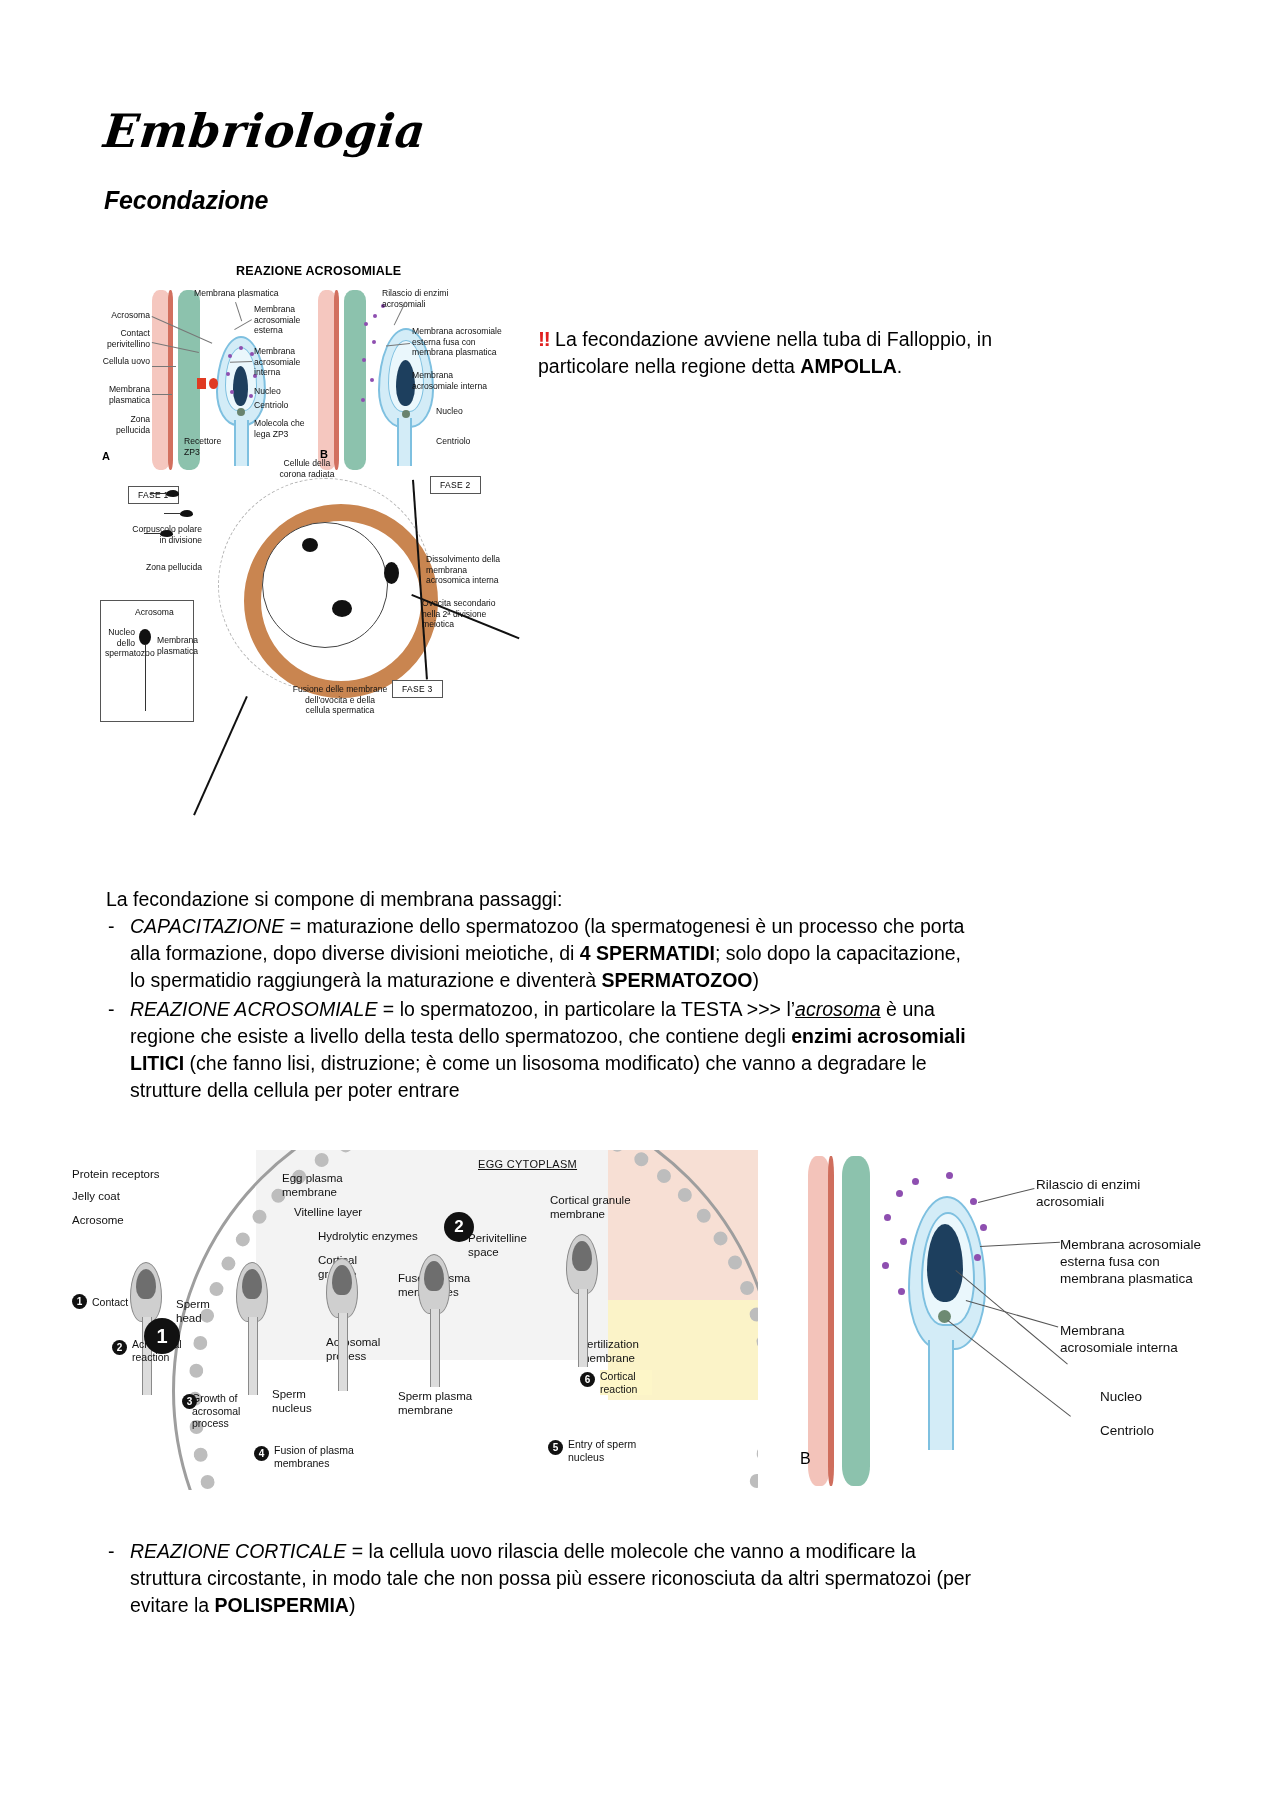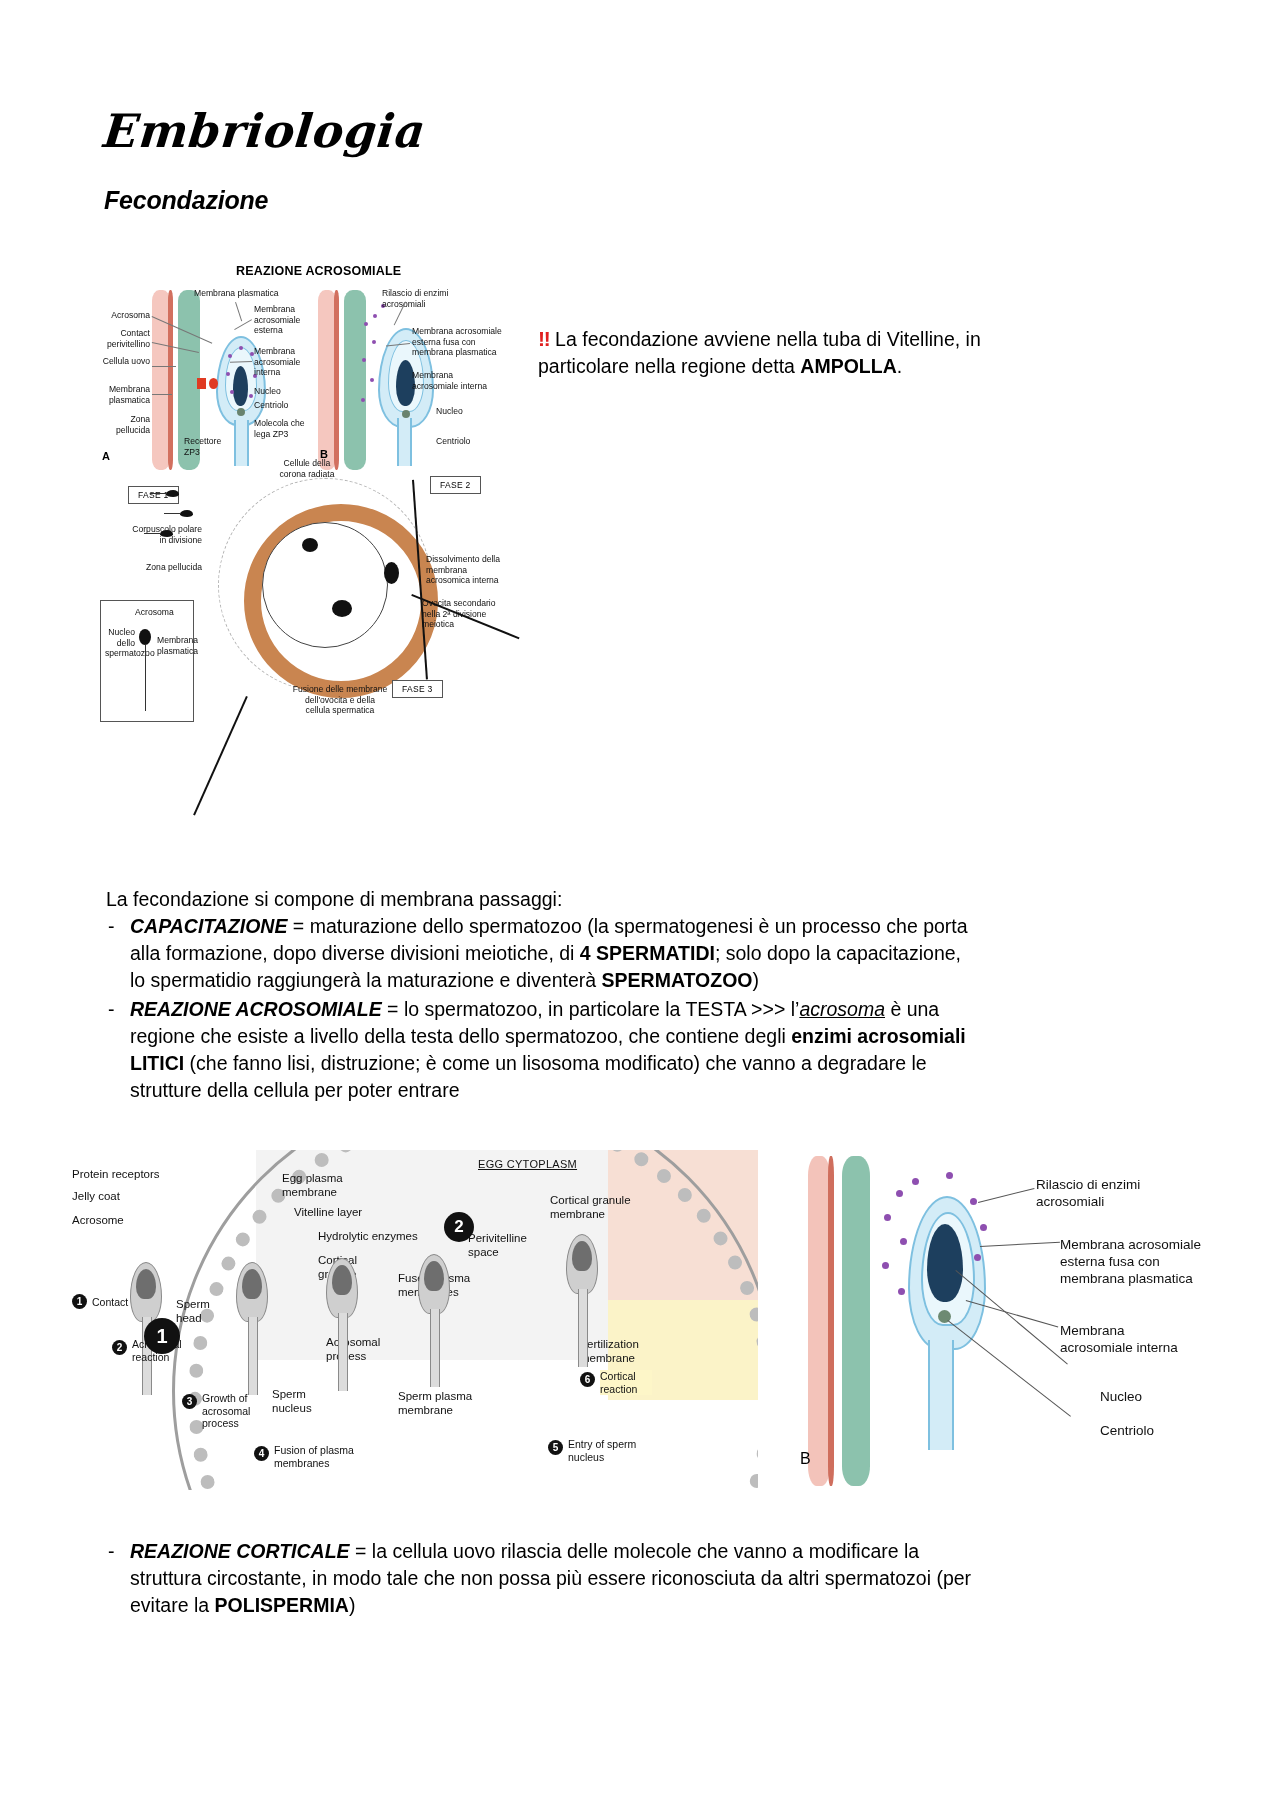--- a/index.html
+++ b/index.html
@@ -93,21 +93,21 @@
     position: relative;
     padding-left: 24px;
     margin-bottom: 2px;
   }
   .bullet .dash {
     position: absolute;
     left: 2px;
     top: 0;
   }
   .term {
-    font-weight: 700;
+    font-weight: 400;
     font-style: italic;
     text-align: center;
   }
   .uline-ital {
     font-style: italic;
     text-decoration: underline;
   }
 
   
   .fig1 {
@@ -584,21 +584,21 @@
       <div class="pb" style="left:38px; top:28px; width:12px; height:16px;"></div>
       <div class="diag-line" style="left:44px; top:44px; width:1px; height:66px; background:#333;"></div>
     </div>
 
     <div class="diag-line" style="left:150px; top:244px; width:2px; height:130px; background:#111; transform:rotate(24deg);"></div>
     <div class="diag-line" style="left:316px; top:28px; width:2px; height:200px; background:#111; transform:rotate(-4deg);"></div>
     <div class="diag-line" style="left:316px; top:142px; width:116px; height:2px; background:#111; transform:rotate(22deg);"></div>
   </div>
 
   <div class="rightcol">
-    <p><span class="bangs">‼</span><span> La fecondazione avviene nella tuba di Vitelline, in particolare nella regione detta </span><b>AMPOLLA</b><span>.</span></p>
+    <p><span class="bangs">‼</span><span> La fecondazione avviene nella tuba di Falloppio, in particolare nella regione detta </span><b>AMPOLLA</b><span>.</span></p>
   </div>
 
   <div class="lead-line">La fecondazione si compone di membrana passaggi:</div>
 
   <div class="bullets">
     <div class="bullet">
       <span class="dash">-</span>
       <span class="term">CAPACITAZIONE</span><span> = maturazione dello spermatozoo (la spermatogenesi è un processo che porta alla formazione, dopo diverse divisioni meiotiche, di </span><b>4 SPERMATIDI</b><span>; solo dopo la capacitazione, lo spermatidio raggiungerà la maturazione e diventerà </span><b>SPERMATOZOO</b><span>)</span>
     </div>
     <div class="bullet">
@@ -657,21 +657,21 @@
           <div class="tail2"></div>
         </div>
 
       <div class="numcircle" style="left:4px; top:144px; width:15px; height:15px;">1</div>
       <div class="f2lbl small" style="left:24px; top:146px;">Contact</div>
 
       <div class="numcircle" style="left:44px; top:190px; width:15px; height:15px;">2</div>
       <div class="f2lbl small" style="left:64px; top:188px; width:70px;">Acrosomal reaction</div>
 
       <div class="numcircle" style="left:114px; top:244px; width:15px; height:15px;">3</div>
-      <div class="f2lbl small" style="left:134px; top:242px; width:72px;">Growth of acrosomal process</div>
+      <div class="f2lbl small" style="left:124px; top:242px; width:72px;">Growth of acrosomal process</div>
 
       <div class="numcircle" style="left:186px; top:296px; width:15px; height:15px;">4</div>
       <div class="f2lbl small" style="left:206px; top:294px; width:100px;">Fusion of plasma membranes</div>
 
       <div class="numcircle" style="left:480px; top:290px; width:15px; height:15px;">5</div>
       <div class="f2lbl small" style="left:500px; top:288px; width:84px;">Entry of sperm nucleus</div>
 
       <div class="numcircle" style="left:512px; top:222px; width:15px; height:15px;">6</div>
       <div class="f2lbl small hl" style="left:532px; top:220px; width:52px;">Cortical reaction</div>
 

